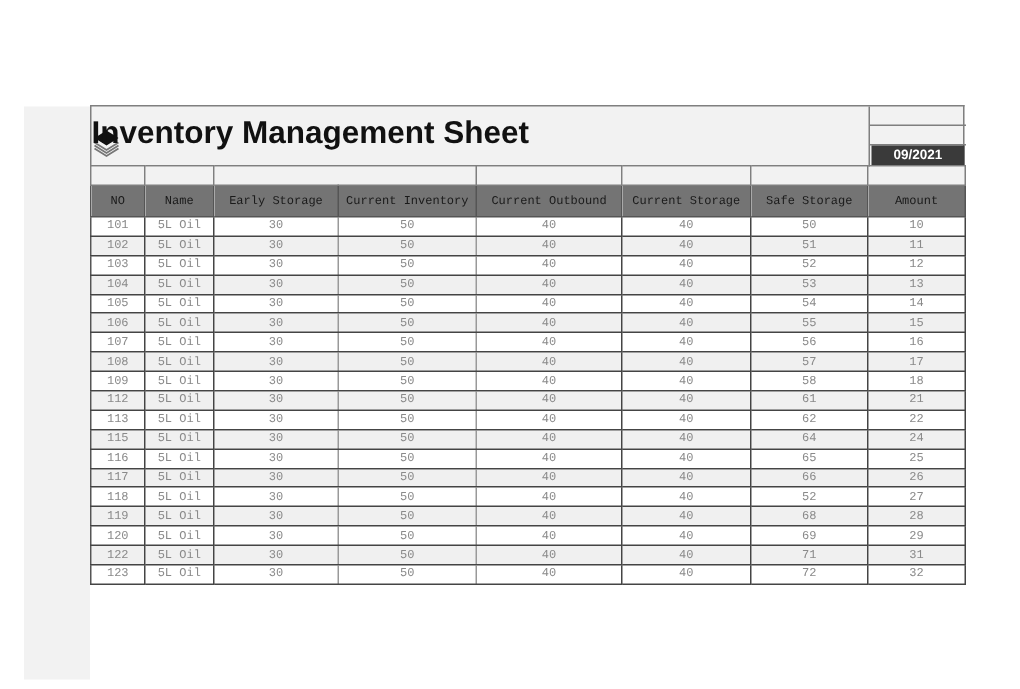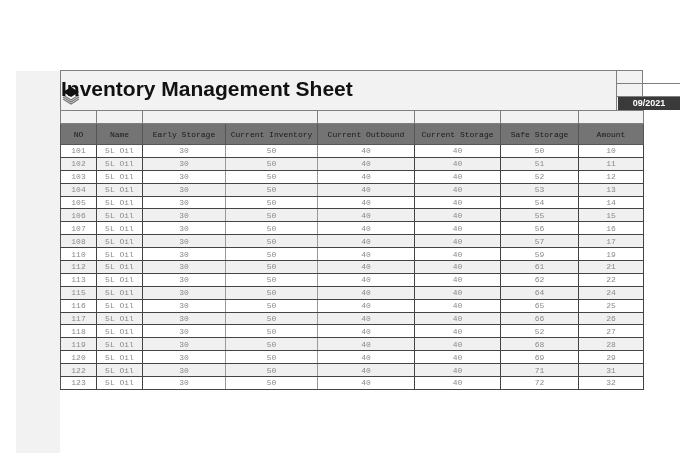--- a/index.html
+++ b/index.html
@@ -2,21 +2,21 @@
 <html><head>
 <meta charset="utf-8">
 <style>
   html,body{margin:0;padding:0;}
   body{width:680px;height:459px;background:#ffffff;position:relative;overflow:hidden;font-family:"Liberation Sans",sans-serif;}
   .side-panel{position:absolute;left:16px;top:71px;width:44px;height:382px;background:#f2f2f2;}
   .sheet{position:absolute;left:60px;top:70px;width:583px;}
   .title-row{position:relative;height:40px;background:#f2f2f2;border:1px solid #7f7f7f;border-bottom:none;box-sizing:border-box;}
   .title-text{position:absolute;left:0;width:518px;top:6px;text-align:left;font-weight:bold;font-size:21px;color:#111;}
   .logo{position:absolute;left:0px;top:14px;width:20px;height:20px;}
-  .date-col{position:absolute;left:518px;top:0;width:65px;height:40px;border-left:1px solid #7f7f7f;box-sizing:border-box;margin-left:37px;}
+  .date-col{position:absolute;left:518px;top:0;width:65px;height:40px;border-left:1px solid #7f7f7f;box-sizing:border-box;}
   .date-col .line{position:absolute;left:0;right:0;border-top:1px solid #7f7f7f;}
   .date-badge{position:absolute;left:1px;right:1px;top:26px;height:13px;background:#3a3a3a;color:#fff;font-weight:bold;font-size:9px;text-align:center;line-height:13px;}
   table{border-collapse:collapse;table-layout:fixed;width:583px;}
   td,th{border:1px solid #555;padding:0;text-align:center;font-family:"Liberation Mono",monospace;overflow:hidden;white-space:nowrap;}
   tr.blank td{height:12px;background:#f2f2f2;border-color:#7f7f7f;}
   tr.head th{height:20px;background:#747474;color:#1a1a1a;font-weight:normal;font-size:8px;border-color:#555;}
   tr.data td{height:11.9px;font-size:8px;color:#8a8a8a;line-height:11px;border-color:#444;border-left-color:#555;}
   tr.data:nth-child(even) td{background:#f0f0f0;}
   tr.data td:nth-child(3), tr.data td:nth-child(4){border-right-color:#999;}
 </style>
@@ -146,28 +146,28 @@
           <td>108</td>
           <td>5L Oil</td>
           <td>30</td>
           <td>50</td>
           <td>40</td>
           <td>40</td>
           <td>57</td>
           <td>17</td>
         </tr>
         <tr class="data">
-          <td>110</td>
-          <td>5L Oil</td>
-          <td>30</td>
-          <td>50</td>
-          <td>40</td>
-          <td>40</td>
-          <td>59</td>
-          <td>19</td>
+          <td>109</td>
+          <td>5L Oil</td>
+          <td>30</td>
+          <td>50</td>
+          <td>40</td>
+          <td>40</td>
+          <td>58</td>
+          <td>18</td>
         </tr>
         <tr class="data">
           <td>112</td>
           <td>5L Oil</td>
           <td>30</td>
           <td>50</td>
           <td>40</td>
           <td>40</td>
           <td>61</td>
           <td>21</td>

